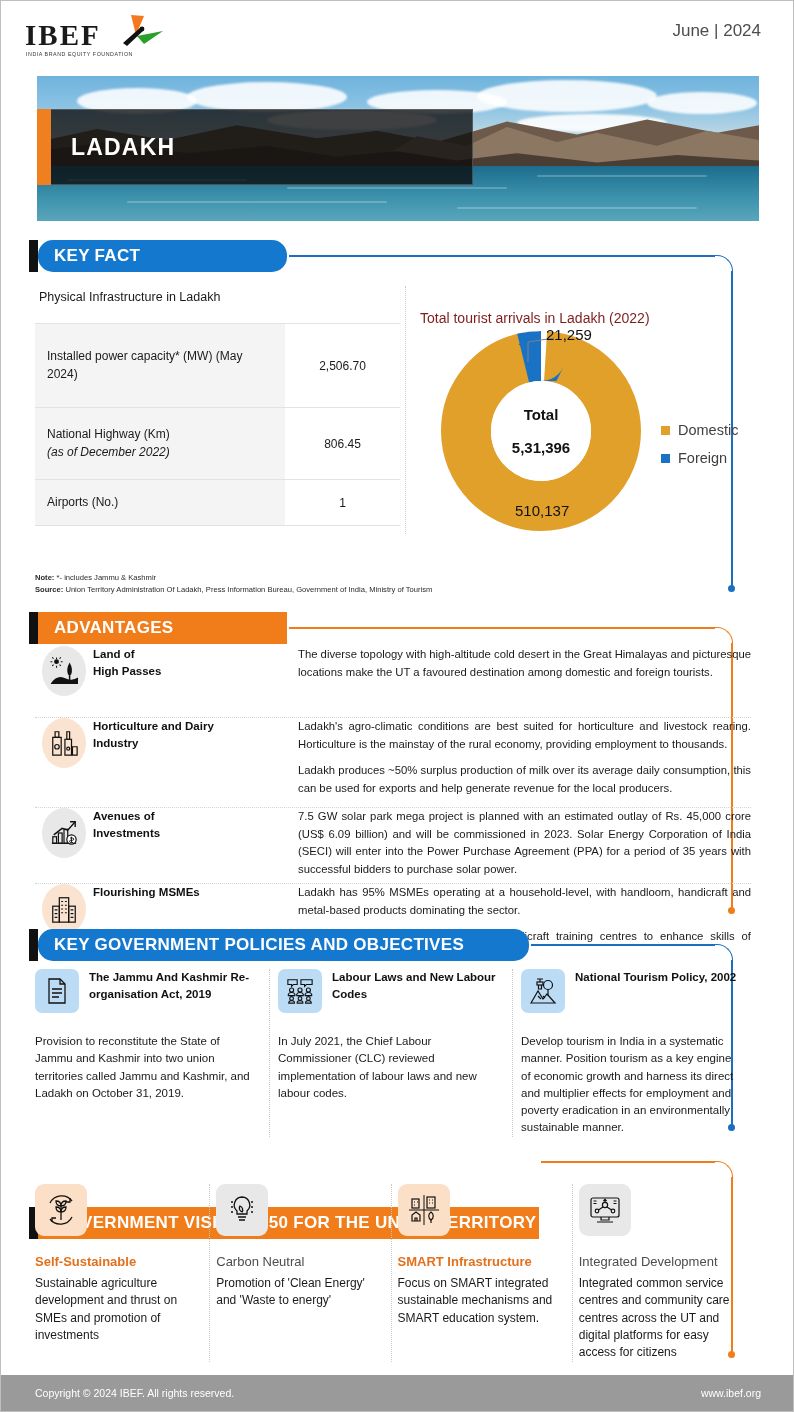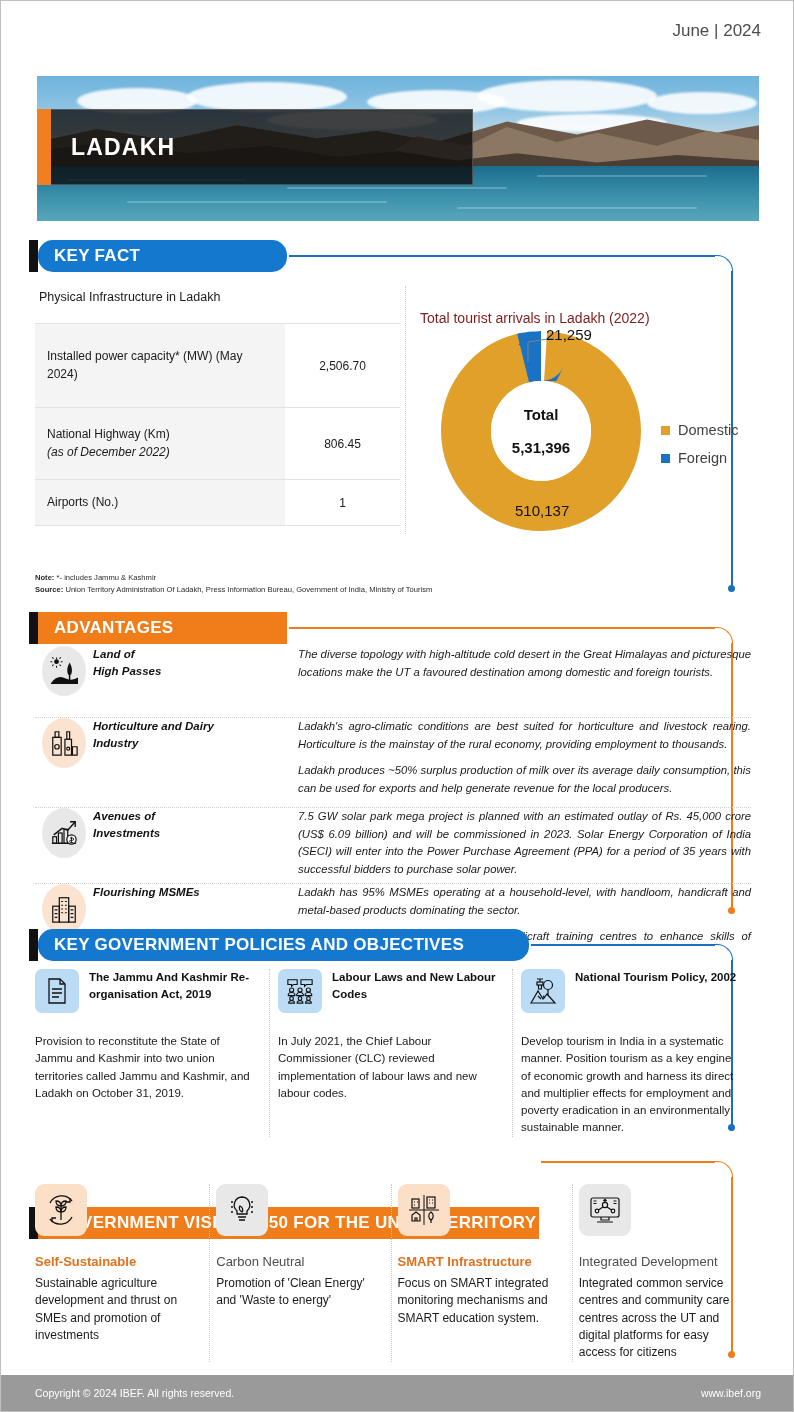--- a/index.html
+++ b/index.html
@@ -145,21 +145,21 @@
   .legend-row { display: flex; align-items: center; margin-bottom: 12px; }
   .legend-sq { width: 9px; height: 9px; margin-right: 8px; }
   .legend-txt { font-size: 14.5px; color: #3f3f3f; }
 
   
   .note-block { position: absolute; left: 34px; top: 571px; }
   .note-block div { font-size: 7.6px; color: #2b2b2b; line-height: 1.6; }
   .note-block b { font-weight: bold; }
 
   
-  .adv-list { position: absolute; left: 34px; top: 645px; width: 716px; font-style: italic; }
+  .adv-list { position: absolute; left: 34px; top: 645px; width: 716px; }
   .adv-row { display: flex; align-items: flex-start; border-bottom: 1px dotted #d2d2d2; }
   .adv-row:last-child { border-bottom: none; }
   .adv-icon-cell { width: 58px; flex: 0 0 58px; display: flex; align-items: center; justify-content: center; }
   .adv-ico {
     width: 44px; height: 50px; border-radius: 50%;
     display: flex; align-items: center; justify-content: center;
   }
   .ico-gray { background: #e8e8e8; }
   .ico-peach { background: #fbe3d1; }
   .adv-name-cell {
@@ -202,20 +202,30 @@
     position: absolute; left: 0; bottom: 0; width: 794px; height: 36px;
     background: #9a9a9a; display: flex; align-items: center; justify-content: space-between;
     padding: 0 34px;
   }
   .footer span { color: #ffffff; font-size: 10.5px; }
 </style>
 </head>
 <body>
 
 <div class="header">
+  <div class="logo-wrap">
+    <div class="logo-text">IBEF</div>
+    <div class="logo-sub">INDIA BRAND EQUITY FOUNDATION</div>
+    <svg class="logo-mark" width="58" height="40" viewBox="0 0 58 40">
+      <path d="M20 2 L33 3 L25 22 Z" fill="#f3781f"></path>
+      <path d="M26 23 L52 18 L33 31 Z" fill="#2aa02a"></path>
+      <path d="M12 30 L30 14 L33 17 L16 33 Z" fill="#111"></path>
+      <circle cx="31" cy="16" r="2.4" fill="#111"></circle>
+    </svg>
+  </div>
   <div class="header-date">June | 2024</div>
 </div>
 
 <div class="banner">
   <div class="banner-sky"></div>
   <div class="cloud" style="left:40px;  top:12px; width:120px; height:26px;"></div>
   <div class="cloud" style="left:150px; top:6px;  width:160px; height:30px;"></div>
   <div class="cloud" style="left:330px; top:14px; width:140px; height:24px;"></div>
   <div class="cloud" style="left:440px; top:4px;  width:180px; height:32px;"></div>
   <div class="cloud" style="left:610px; top:16px; width:110px; height:22px;"></div>
@@ -556,21 +566,21 @@
           <path d="M7 9h1M10 9h1M7 12h1"></path>
         <rect x="20" y="4" width="8" height="11"></rect>
           <path d="M22 7h1M25 7h1M22 10h1M25 10h1"></path>
         <path d="M5 28v-6l4-3 4 3v6z"></path>
           <path d="M8 28v-3h2v3"></path>
         <path d="M24 19c3 2 3 6 0 8-3-2-3-6 0-8z"></path>
           <path d="M24 27v3"></path>
       </svg>
     </div>
     <div class="vis-title orange">SMART Infrastructure</div>
-    <div class="vis-body">Focus on SMART integrated monitoring mechanisms and SMART education system.</div>
+    <div class="vis-body">Focus on SMART integrated sustainable mechanisms and SMART education system.</div>
   </div>
 
   <div class="vis-col">
     <div class="vis-ico" style="background:#e8e8e8;">
       <svg width="34" height="34" viewBox="0 0 34 34" fill="none" stroke="#111" stroke-width="1.2">
         <rect x="3" y="5" width="28" height="19" rx="2"></rect>
         <path d="M13 24v3h8v-3M9 29h16"></path>
         <circle cx="17" cy="12" r="2.6"></circle>
         <circle cx="9" cy="18" r="1.8"></circle>
           <circle cx="25" cy="18" r="1.8"></circle>

